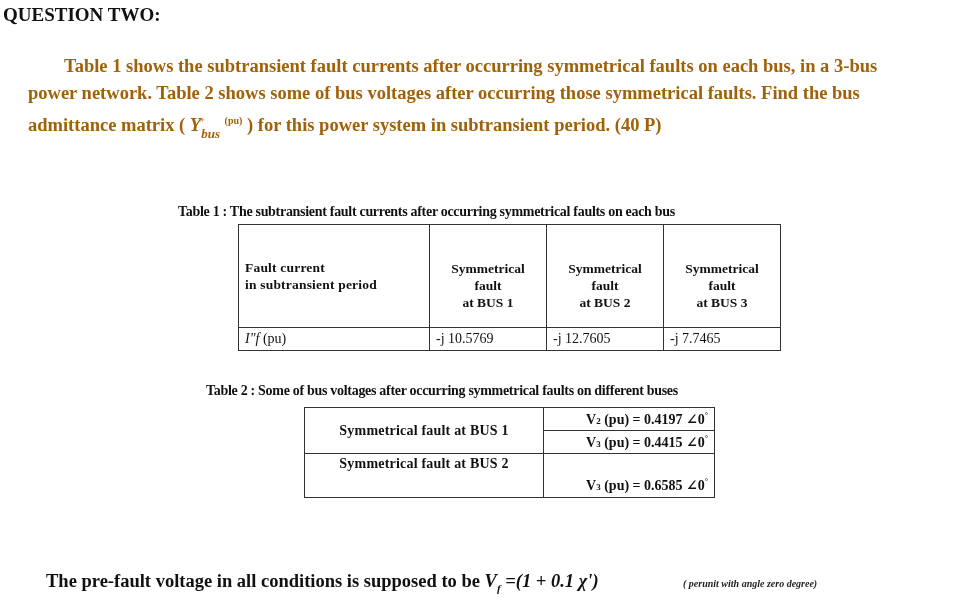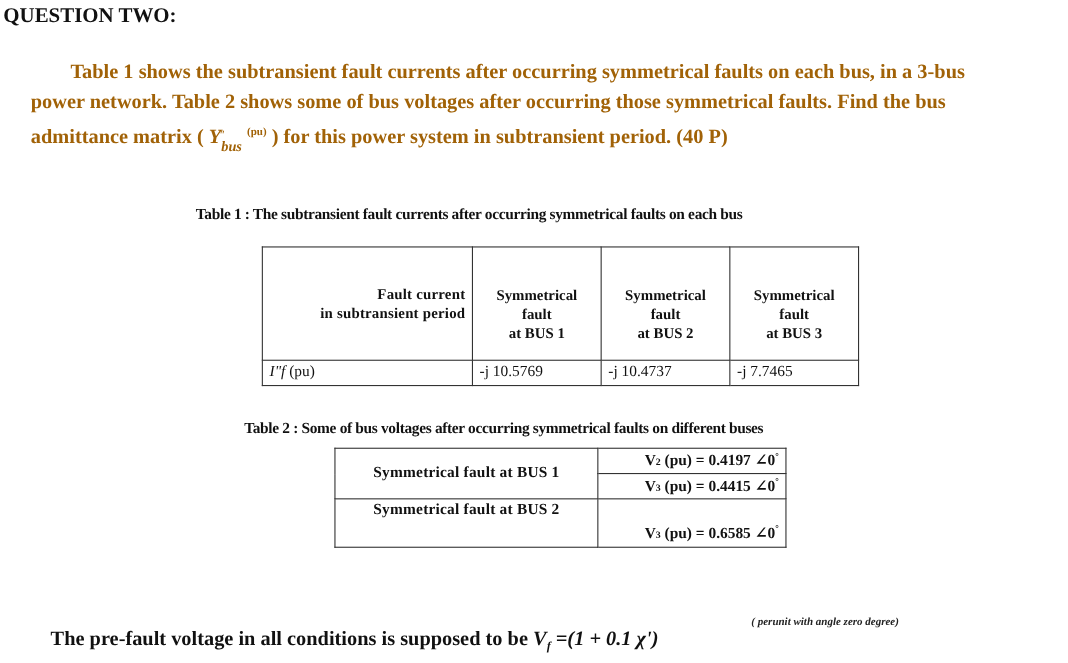--- a/index.html
+++ b/index.html
@@ -17,64 +17,64 @@
       line-height: 27px; color: #a16207;
     }
     .para .line { display: block; white-space: nowrap; }
     .para .indent { padding-left: 36px; }
     .ybus { font-style: italic; position: relative; }
     .ybus sub { font-size: 13px; position: relative; top: 2px; }
     .ybus .dd { position: absolute; left: 9px; top: -6px; font-size: 10px; }
     .sup-pu { font-size: 10px; vertical-align: 7px; font-weight: bold; }
 
     .caption1 {
-      left: 178px; top: 188px; font-size: 14px; font-weight: bold; white-space: nowrap;
+      left: 178px; top: 204px; font-size: 14px; font-weight: bold; white-space: nowrap;
       letter-spacing: -0.3px;
     }
     table.t1 {
       position: absolute; left: 238px; top: 224px;
       border-collapse: collapse; font-size: 13.5px;
     }
     table.t1 td {
       border: 1.5px solid #333; padding: 0 6px; vertical-align: middle;
     }
     table.t1 .hdr td { height: 84px; }
     table.t1 .val td { height: 22px; font-weight: normal; font-size: 14px; }
     .hdr-label { font-weight: bold; text-align: left; line-height: 17px; letter-spacing: 0.2px; }
     .hdr-col { font-weight: bold; text-align: center; line-height: 17px; padding-top: 18px !important; }
-    .c0 { width: 178px; text-align: right; }
+    .c0 { width: 178px; }
     .c1 { width: 104px; }
     .c2 { width: 104px; }
     .c3 { width: 104px; }
     .ilabel { text-align: left !important; }
     .ilabel i { font-style: italic; }
 
     .caption2 {
-      left: 222px; top: 383px; font-size: 14px; font-weight: bold; white-space: nowrap;
+      left: 206px; top: 383px; font-size: 14px; font-weight: bold; white-space: nowrap;
       letter-spacing: -0.3px;
     }
     table.t2 {
       position: absolute; left: 304px; top: 407px;
       border-collapse: collapse; font-size: 14px;
     }
     table.t2 td { border: 1.5px solid #333; padding: 0 6px; }
     .t2-left { width: 226px; font-weight: bold; text-align: center; letter-spacing: 0.2px; }
     .t2-right { width: 158px; height: 22px; font-weight: bold; text-align: right; white-space: nowrap; }
     .t2-right.tall { height: 40px; vertical-align: bottom; padding-bottom: 3px; }
     .t2-left.top { vertical-align: top; padding-top: 2px; }
     .sub-small { font-size: 9px; }
     .deg { font-size: 8px; vertical-align: 6px; }
 
     .footer {
       left: 30px; top: 571px; font-size: 18.5px; font-weight: bold; white-space: nowrap; margin-left: 16px;
     }
     .footer .formula { font-style: italic; }
     .footer .formula sub { font-size: 11px; }
     .note {
-      left: 683px; top: 560px; font-size: 10px; font-style: italic; font-weight: bold;
+      left: 683px; top: 578px; font-size: 10px; font-style: italic; font-weight: bold;
       white-space: nowrap; color: #222;
     }
   </style>
 </head>
 <body>
 
 <div class="abs heading">QUESTION TWO:</div>
 
 <div class="abs para">
   <span class="line indent">Table 1 shows the subtransient fault currents after occurring symmetrical faults on each bus, in a 3-bus</span>
@@ -111,21 +111,21 @@
       <div>fault</div>
       <div>at BUS 3</div>
     </td>
   </tr>
   <tr class="val">
     <td class="ilabel">
       <i>I"f</i>
       <span>(pu)</span>
     </td>
     <td>-j 10.5769</td>
-    <td>-j 10.4737</td>
+    <td>-j 12.7605</td>
     <td>-j 7.7465</td>
   </tr>
 </tbody>
   </table>
 
 <div class="abs caption2">Table 2 : Some of bus voltages after occurring symmetrical faults on different buses</div>
 
 <table class="t2">
   <tbody>
       <tr>

